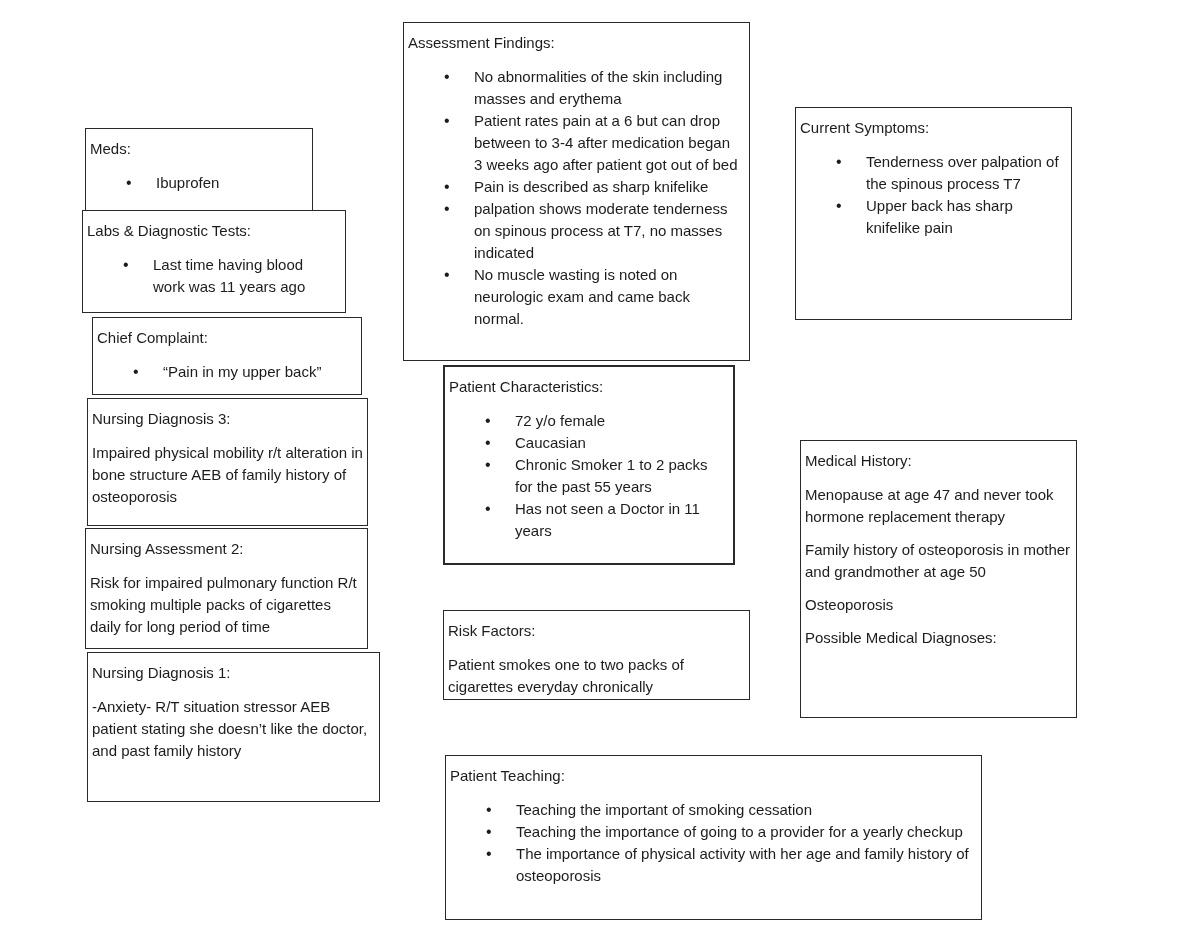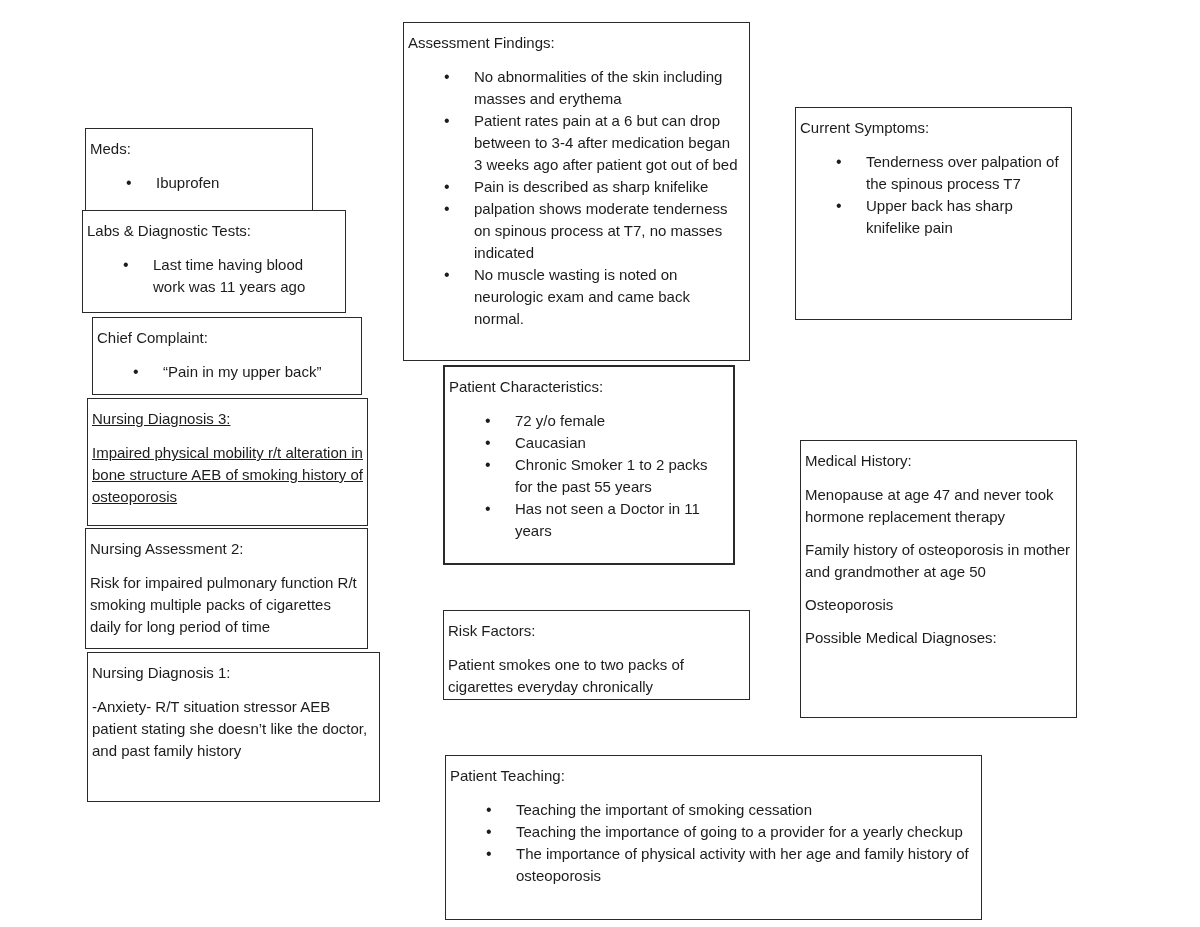--- a/index.html
+++ b/index.html
@@ -58,24 +58,24 @@
       </ul>
   </div>
 
   <div class="box" style="left:92px; top:317px; width:270px; height:78px; z-index:3;">
     <span class="title">Chief Complaint:</span>
     <ul class="bullets">
         <li>“Pain in my upper back”</li>
       </ul>
   </div>
 
-  <div class="box" style="left:87px; top:398px; width:281px; height:128px; z-index:4;text-decoration:underline;">
+  <div class="box" style="left:87px; top:398px; width:281px; height:128px; z-index:4;">
     <span class="title">Nursing Diagnosis 3:</span>
     <div class="paras">
-        <p>Impaired physical mobility r/t alteration in bone structure AEB of smoking history of osteoporosis</p>
+        <p>Impaired physical mobility r/t alteration in bone structure AEB of family history of osteoporosis</p>
       </div>
   </div>
 
   <div class="box" style="left:85px; top:528px; width:283px; height:121px; z-index:5;">
     <span class="title">Nursing Assessment 2:</span>
     <div class="paras">
         <p>Risk for impaired pulmonary function R/t smoking multiple packs of cigarettes daily for long period of time</p>
       </div>
   </div>
 

